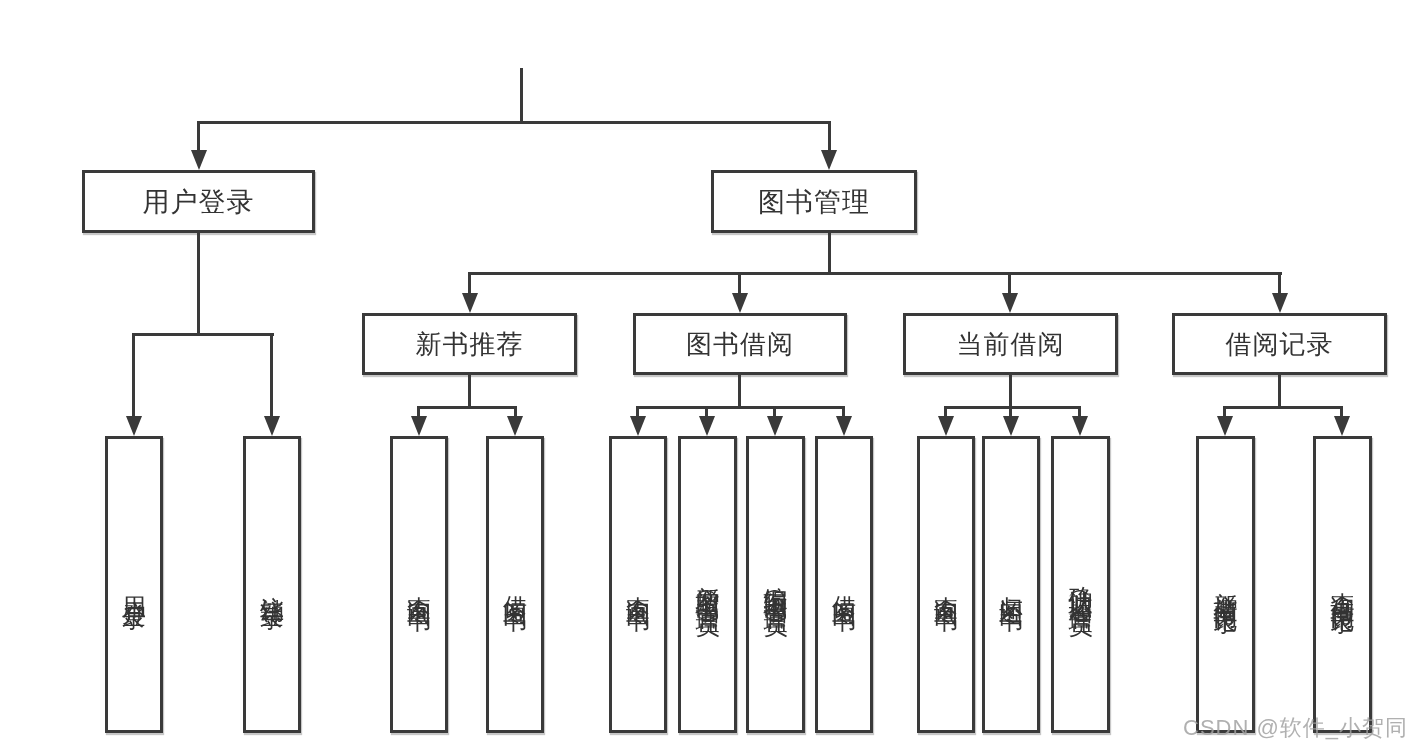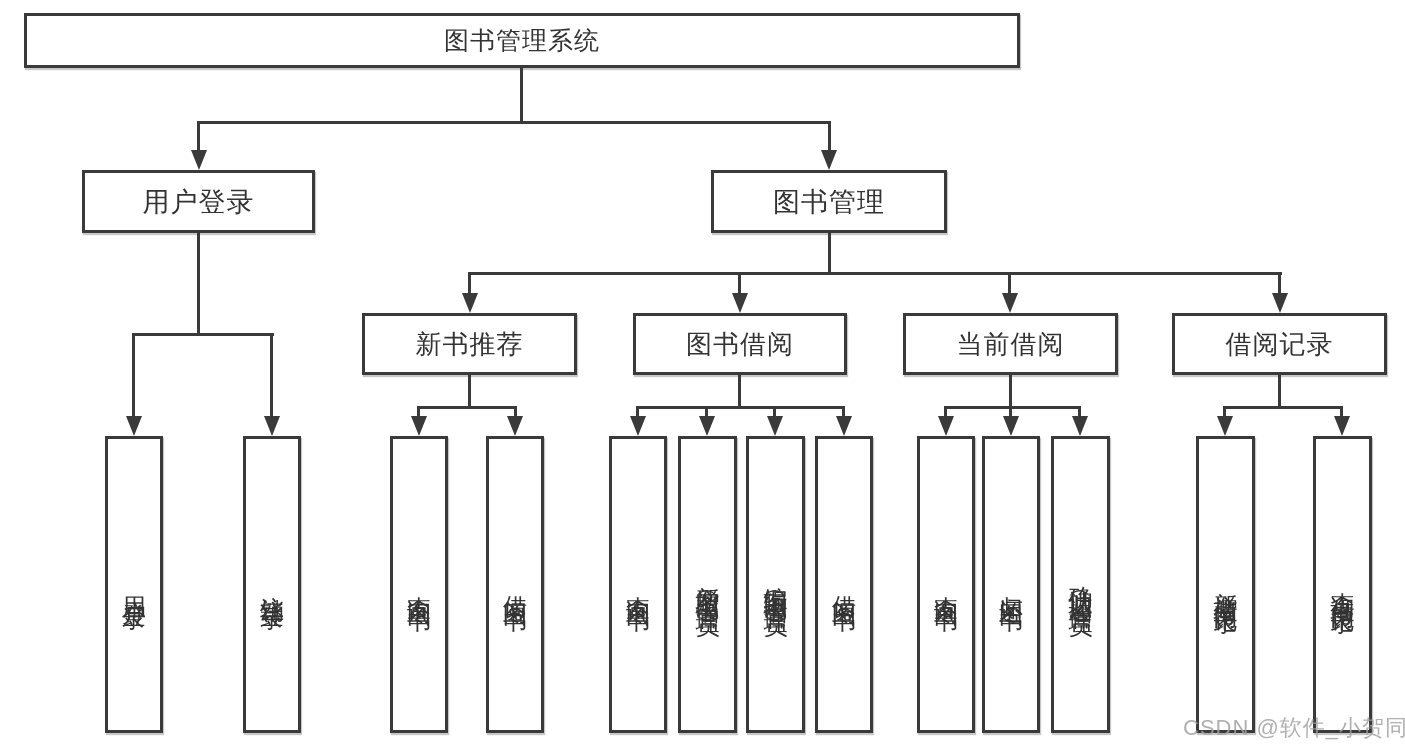--- a/index.html
+++ b/index.html
@@ -35,31 +35,30 @@
     position:absolute;left:1183px;top:713px;
     font-size:22px;color:rgba(162,162,162,0.85);
     letter-spacing:1px;z-index:5;white-space:nowrap;
   }
 </style>
 </head>
 <body>
 
 <div class="stage">
 
-  <div class="box root-box" style="left:24px;top:13px;width:996px;height:55px;">图书管理系统</div>
 
   <div class="vline" style="left:520px;top:68px;height:56px;"></div>
   <div class="hline" style="left:198px;top:121px;width:633px;"></div>
   <div class="vline" style="left:197px;top:121px;height:32px;"></div>
   <div class="ahead" style="left:191px;top:150px;"></div>
   <div class="vline" style="left:828px;top:121px;height:32px;"></div>
   <div class="ahead" style="left:821px;top:150px;"></div>
 
   <div class="box hbox" style="left:82px;top:170px;width:233px;height:63px;">用户登录</div>
-  <div class="box hbox" style="left:711px;top:170px;width:236px;height:63px;">图书管理</div>
+  <div class="box hbox" style="left:711px;top:170px;width:206px;height:63px;">图书管理</div>
 
   <div class="vline" style="left:197px;top:233px;height:103px;"></div>
   <div class="hline" style="left:133px;top:333px;width:141px;"></div>
   <div class="vline" style="left:132px;top:333px;height:86px;"></div>
   <div class="ahead" style="left:126px;top:416px;"></div>
   <div class="vline" style="left:270px;top:333px;height:86px;"></div>
   <div class="ahead" style="left:264px;top:416px;"></div>
 
   <div class="vline" style="left:828px;top:233px;height:42px;"></div>
   <div class="hline" style="left:468px;top:272px;width:814px;"></div>

